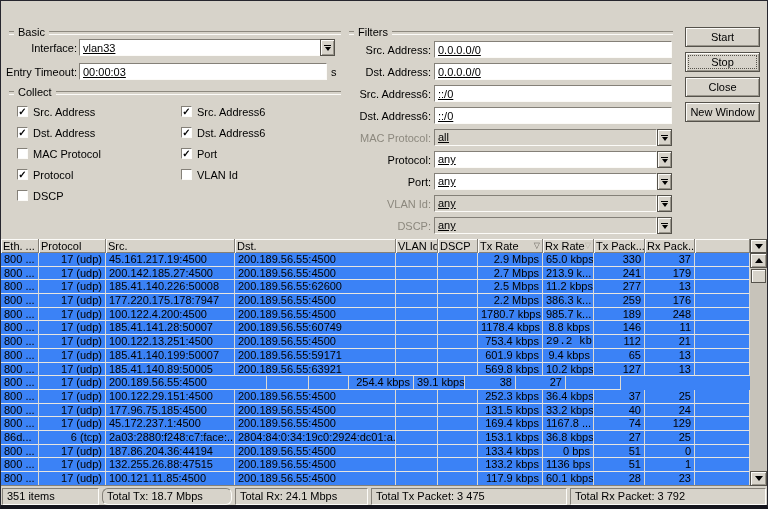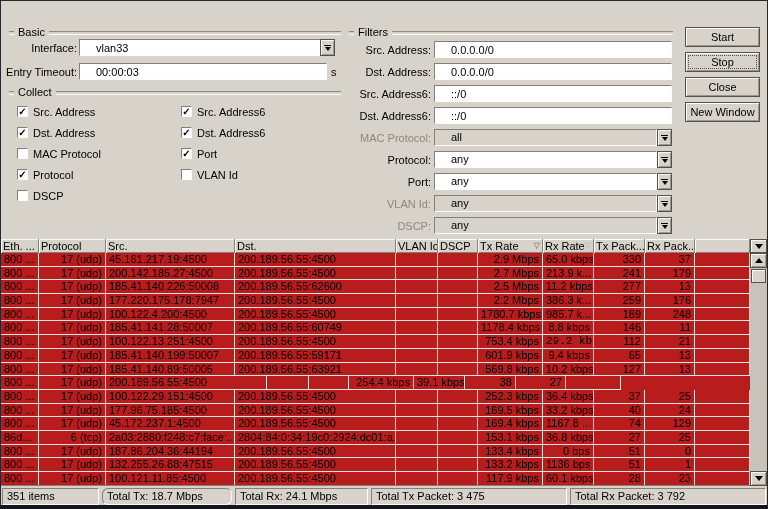--- a/index.html
+++ b/index.html
@@ -16,21 +16,21 @@
   
   .ghead{position:absolute;display:flex;align-items:center;height:11px;}
   .gline{height:2px;border-top:1px solid #8d897f;border-bottom:1px solid #fcfbf8;}
   .gl{width:5px}.gt{flex:1}
   .glabel{padding:0 4px;position:relative;top:-1px;}
   
   .lab{position:absolute;white-space:nowrap;}
   .r{text-align:right;}
   .dis{color:#8c887e;}
   .field{position:absolute;height:17px;box-sizing:border-box;background:#fff;border:1px solid;
-         border-color:#848078 #fcfbf8 #fcfbf8 #848078;padding:1px 16px;font:11px "Liberation Sans",sans-serif;color:#000;}
+         border-color:#848078 #fcfbf8 #fcfbf8 #848078;padding:1px 3px;font:11px "Liberation Sans",sans-serif;color:#000;text-decoration:underline;}
   input.field{outline:none;}
   .combo.disb{background:#d7d3ca;}
   .ddbtn{position:absolute;width:15px;height:17px;box-sizing:border-box;background:#d7d3ca;border:1px solid #55524b;
          box-shadow:inset 1px 1px 0 #fcfbf8,inset -1px -1px 0 #9a968c;
          display:flex;flex-direction:column;align-items:center;justify-content:center;}
   .ddbar{width:7px;border-top:1px solid #000;margin-bottom:1px;}
   .ddtri{width:0;height:0;border:3px solid transparent;border-top:4px solid #000;border-bottom:0;}
   
   .cbrow{position:absolute;display:flex;align-items:center;gap:5px;height:13px;cursor:default;}
   .cb{width:11px;height:11px;box-sizing:border-box;background:#fff;border:1px solid;
@@ -44,21 +44,21 @@
   .table{position:absolute;top:238px;left:0;width:766px;}
   .thead{display:flex;height:14px;background:#d7d3ca;}
   .hcell{box-sizing:border-box;border-right:1px solid #848078;box-shadow:inset 1px 1px 0 #fcfbf8,inset 0 -1px 0 #848078;
          padding:0 2px;white-space:nowrap;overflow:hidden;display:flex;align-items:center;flex:none;}
   .sort{margin-left:auto;font-size:8px;line-height:8px;}
   .sort.sec{color:#b8b4aa;}
   .sort.pri{color:#6a665f;}
   .colbtn{width:17px;height:14px;box-sizing:border-box;background:#d7d3ca;border:1px solid #55524b;
           box-shadow:inset 1px 1px 0 #fcfbf8;display:flex;align-items:center;justify-content:center;flex:none;}
   .tri{width:0;height:0;border:4px solid transparent;border-top:5px solid #000;border-bottom:0;}
-  .tbody{background:#b91c1c;width:749px;height:233px;overflow:hidden;border-bottom:1px solid #848078;box-sizing:border-box;}
+  .tbody{background:#3b82f6;width:749px;height:233px;overflow:hidden;border-bottom:1px solid #848078;box-sizing:border-box;}
   .trow{display:flex;height:13.7px;}
   .tcell{box-sizing:border-box;border-right:1px solid #dbd9d3;border-bottom:1px solid #e7e5e0;
          padding:0 3px;white-space:nowrap;overflow:hidden;line-height:13px;flex:none;}
   .tcell.ar{text-align:right;}
   
   .vscroll{position:absolute;right:0;top:14px;width:17px;height:233px;background:#c7c3ba;}
   .sbtn{position:absolute;left:0;width:17px;height:15px;box-sizing:border-box;background:#d7d3ca;border:1px solid #55524b;
         box-shadow:inset 1px 1px 0 #fcfbf8,inset -1px -1px 0 #9a968c;display:flex;align-items:center;justify-content:center;}
   .sbtn.up{top:0}.sbtn.down{bottom:0}
   .utri{width:0;height:0;border:4px solid transparent;border-bottom:5px solid #000;border-top:0;}
@@ -372,21 +372,21 @@
           <div class="tcell ar" style="width: 50px;">25</div>
           <div class="tcell" style="width: 55px;"></div>
         </div>
         <div class="trow">
           <div class="tcell" style="width: 38px;">800 ...</div>
           <div class="tcell ar" style="width: 67px;">17 (udp)</div>
           <div class="tcell" style="width: 129px;">177.96.75.185:4500</div>
           <div class="tcell" style="width: 161px;">200.189.56.55:4500</div>
           <div class="tcell" style="width: 42px;"></div>
           <div class="tcell" style="width: 40px;"></div>
-          <div class="tcell ar" style="width: 65px;">169.5 kbps</div>
+          <div class="tcell ar" style="width: 65px;">131.5 kbps</div>
           <div class="tcell ar" style="width: 51px;">33.2 kbps</div>
           <div class="tcell ar" style="width: 51px;">40</div>
           <div class="tcell ar" style="width: 50px;">24</div>
           <div class="tcell" style="width: 55px;"></div>
         </div>
         <div class="trow">
           <div class="tcell" style="width: 38px;">800 ...</div>
           <div class="tcell ar" style="width: 67px;">17 (udp)</div>
           <div class="tcell" style="width: 129px;">45.172.237.1:4500</div>
           <div class="tcell" style="width: 161px;">200.189.56.55:4500</div>

